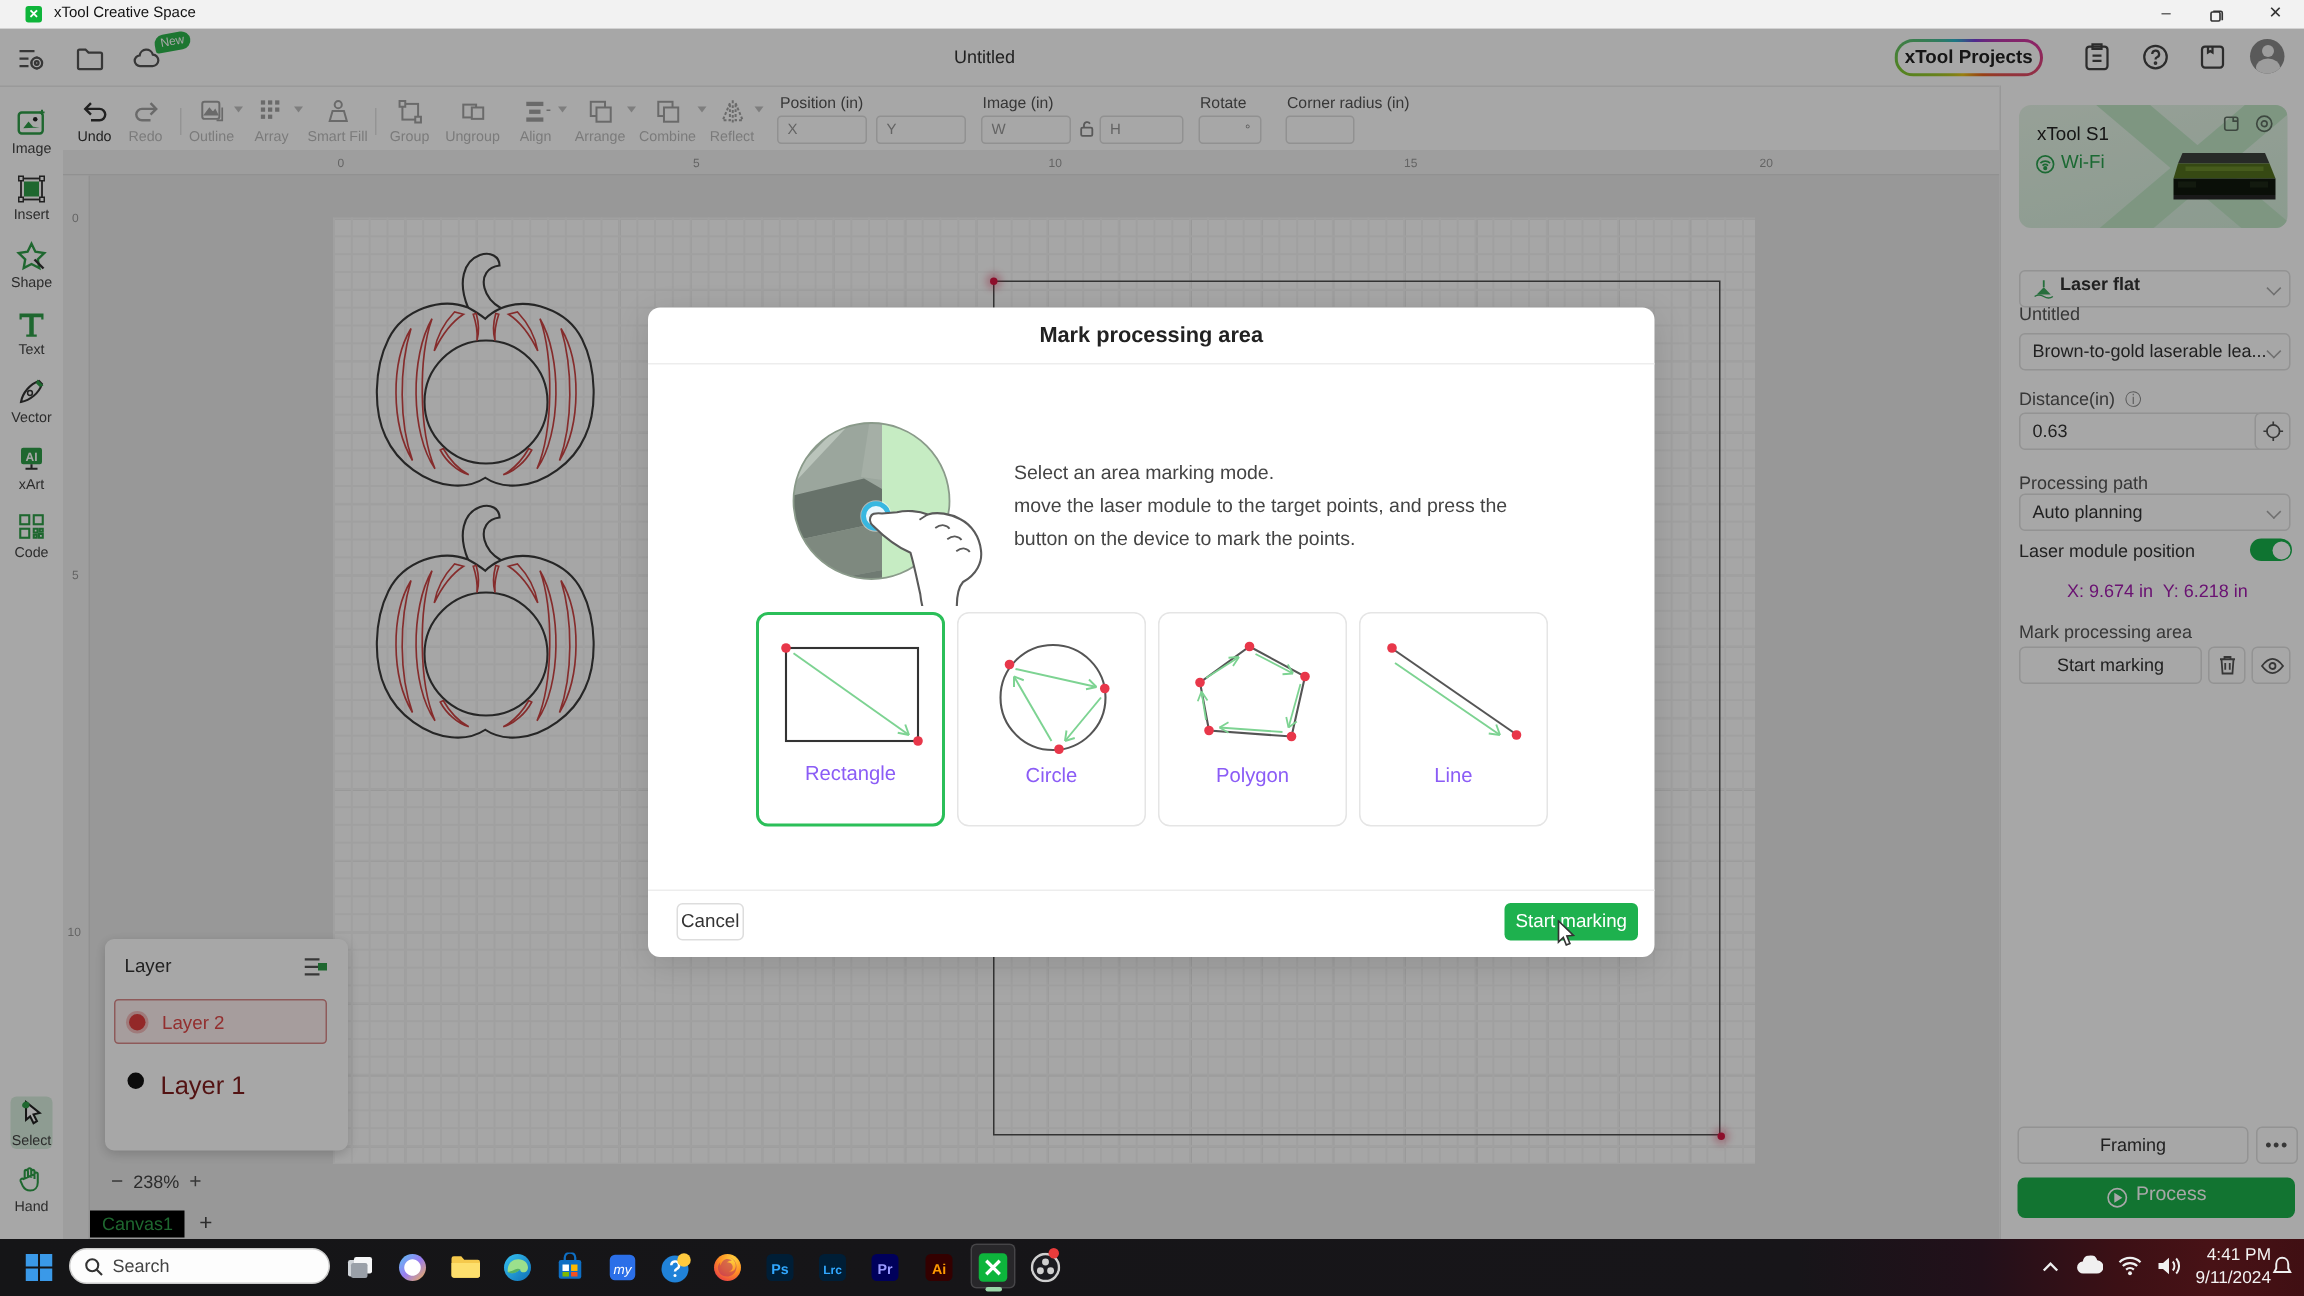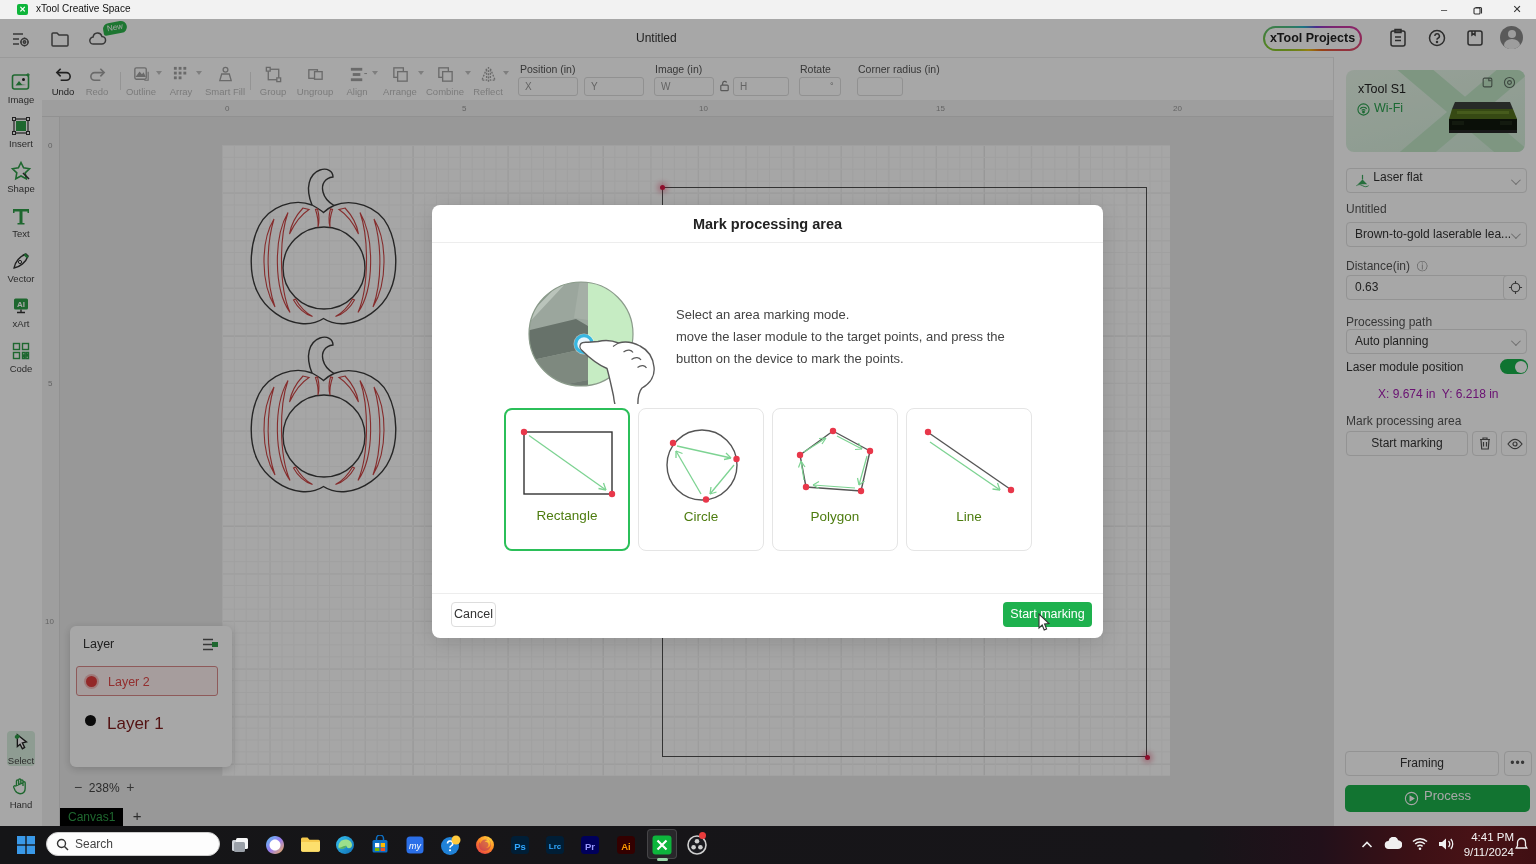--- a/index.html
+++ b/index.html
@@ -32,21 +32,21 @@
 #tabs { position:absolute; top:788px; left:60px; }
 
 #devcard { position:absolute; left:12px; top:13px; width:179px; height:82px; border-radius:8px; overflow:hidden; background:linear-gradient(165deg,#e7f5e8,#d4edda); }
 .rplabel { position:absolute; left:12px; font-size:12px; color:#555; }
 .rpbox { position:absolute; left:12px; width:181px; height:25px; border:1px solid #e0e0e0; border-radius:4px; background:#fff; font-size:12px; color:#333; line-height:23px; }
 .chev { position:absolute; right:8px; top:9px; width:7px; height:7px; border-right:1.4px solid #aaa; border-bottom:1.4px solid #aaa; transform:rotate(45deg) translateY(-2px); }
 
 #modal { position:absolute; left:432px; top:186px; width:671px; height:433px; background:#fff; border-radius:8px; box-shadow:0 5px 22px rgba(0,0,0,0.13); z-index:10; }
 .card { position:absolute; top:203px; width:126px; height:143px; border:1px solid #e5e5e5; border-radius:8px; background:#fff; }
 .card.sel { border:2px solid #2bbf59; }
-.cardlbl { position:absolute; width:100%; text-align:center; bottom:26px; font-size:13.5px; color:#4d7c0f; }
+.cardlbl { position:absolute; width:100%; text-align:center; bottom:26px; font-size:13.5px; color:#8b5cf6; }
 
 #overlay { position:absolute; left:0; top:0; width:1536px; height:807px; background:rgba(0,0,0,0.345); }
 
 .mico { position:absolute; top:10px; width:20px; height:20px; }
 #untitled { position:absolute; left:636px; top:12px; width:100px; font-size:12px; color:#333; }
 #projbtn { position:absolute; left:1263px; top:7px; width:99px; height:25px; border-radius:13px; border:2px solid transparent; background:linear-gradient(#fff,#fff) padding-box, conic-gradient(from 200deg,#e8c418,#7ec832,#2bb5c8,#7a3fd8,#d8389a,#e86420,#e8c418) border-box; font-size:12.5px; font-weight:bold; color:#222; text-align:center; line-height:21px; }
 #freebadge { position:absolute; left:84px; top:-6px; width:28px; height:26px; border-radius:7px; background:linear-gradient(90deg,#4f78e0,#a838d8); color:#fff; font-size:8px; text-align:right; line-height:13px;margin-top:36px; }
 .micor { position:absolute; top:8px; width:22px; height:22px; }
 
 .tbtn { position:absolute; top:7px; width:40px; text-align:center; color:#6b6b6b; }
@@ -363,21 +363,21 @@
       <svg style="position:absolute;left:102px;top:32px;" width="70" height="32" viewBox="0 0 70 32">
         <polygon points="7,0 62,0 65,7 4,7" fill="#3c413c"></polygon>
         <polygon points="4,7 65,7 69,17 1,17" fill="#53701e"></polygon>
         <rect x="1" y="17" width="68" height="11" fill="#10180d"></rect>
         <rect x="1" y="28" width="68" height="3" fill="#272727"></rect>
         <rect x="9" y="9" width="52" height="3" fill="#6b8b2b"></rect>
         <rect x="4" y="19" width="12" height="4" fill="#1d2917"></rect>
         <rect x="52" y="19" width="12" height="4" fill="#1d2917"></rect>
       </svg>
     </div>
-    <div class="rpbox" style="top:111px;"><svg style="position:relative;top:4px;margin-left:8px;" width="15" height="15" viewBox="0 0 16 16">
+    <div class="rpbox" style="top:123px;font-weight:bold;"><svg style="position:relative;top:4px;margin-left:8px;" width="15" height="15" viewBox="0 0 16 16">
           <path d="M8 2v5" stroke="#3aa85c" stroke-width="1.3"></path>
           <path d="M8 7 3 12h10z" fill="#3aa85c"></path>
           <path d="M1.5 13.5c2-1.5 4-1.5 6.5 0s4.5 1.5 6.5 0" stroke="#3aa85c" fill="none"></path>
         </svg> <span style="position:relative;top:-3px;">Laser flat</span><i class="chev"></i></div>
     <div class="rplabel" style="top:145px;">Untitled</div>
     <div class="rpbox" style="top:165px;"><span style="margin-left:8px;">Brown-to-gold laserable lea...</span><i class="chev"></i></div>
     <div class="rplabel" style="top:202px;">Distance(in) &nbsp;<span style="font-size:11px;color:#888;">ⓘ</span></div>
     <div class="rpbox" style="top:218px;width:178px;"><span style="margin-left:8px;">0.63</span></div>
     <div class="rpbox" style="top:218px;left:169px;width:24px;">
       <svg style="position:absolute;left:4px;top:4px;" width="15" height="15" viewBox="0 0 16 16" fill="none" stroke="#555" stroke-width="1.2">

